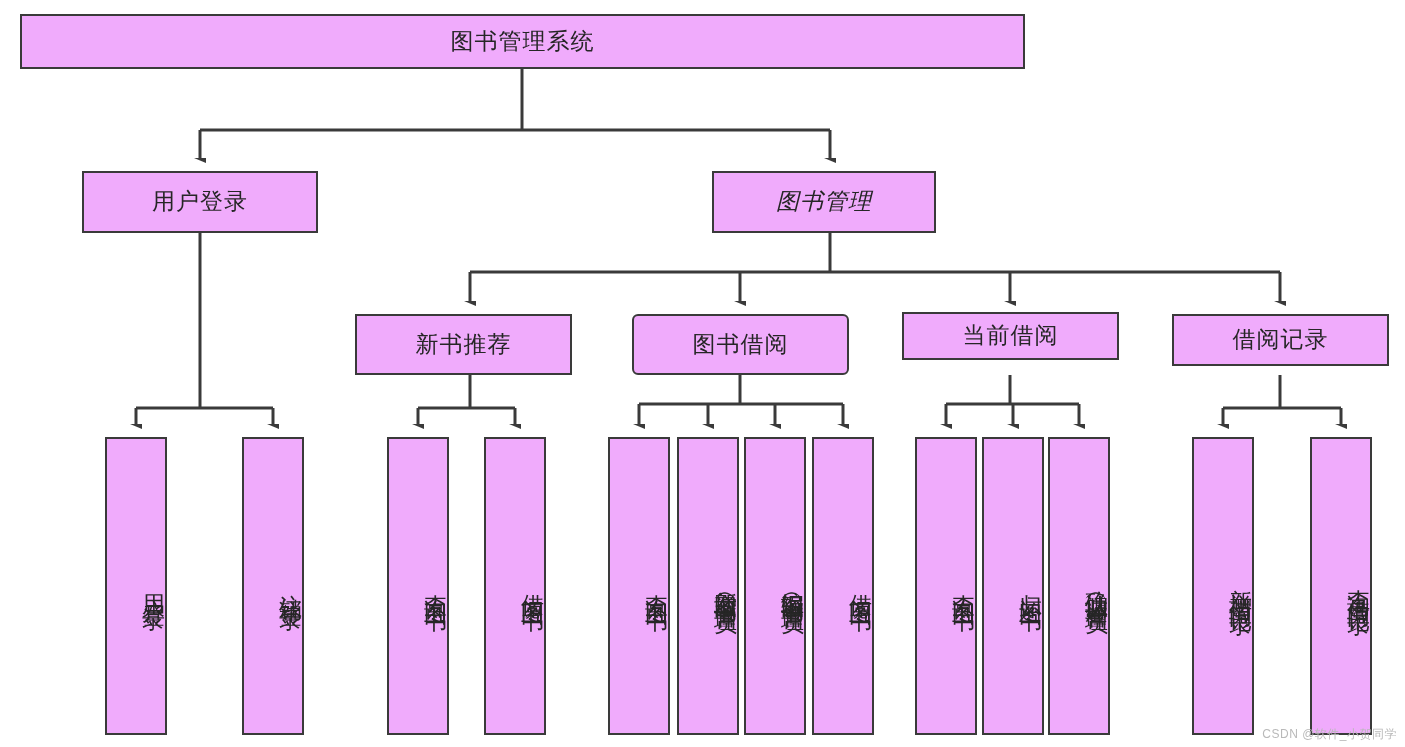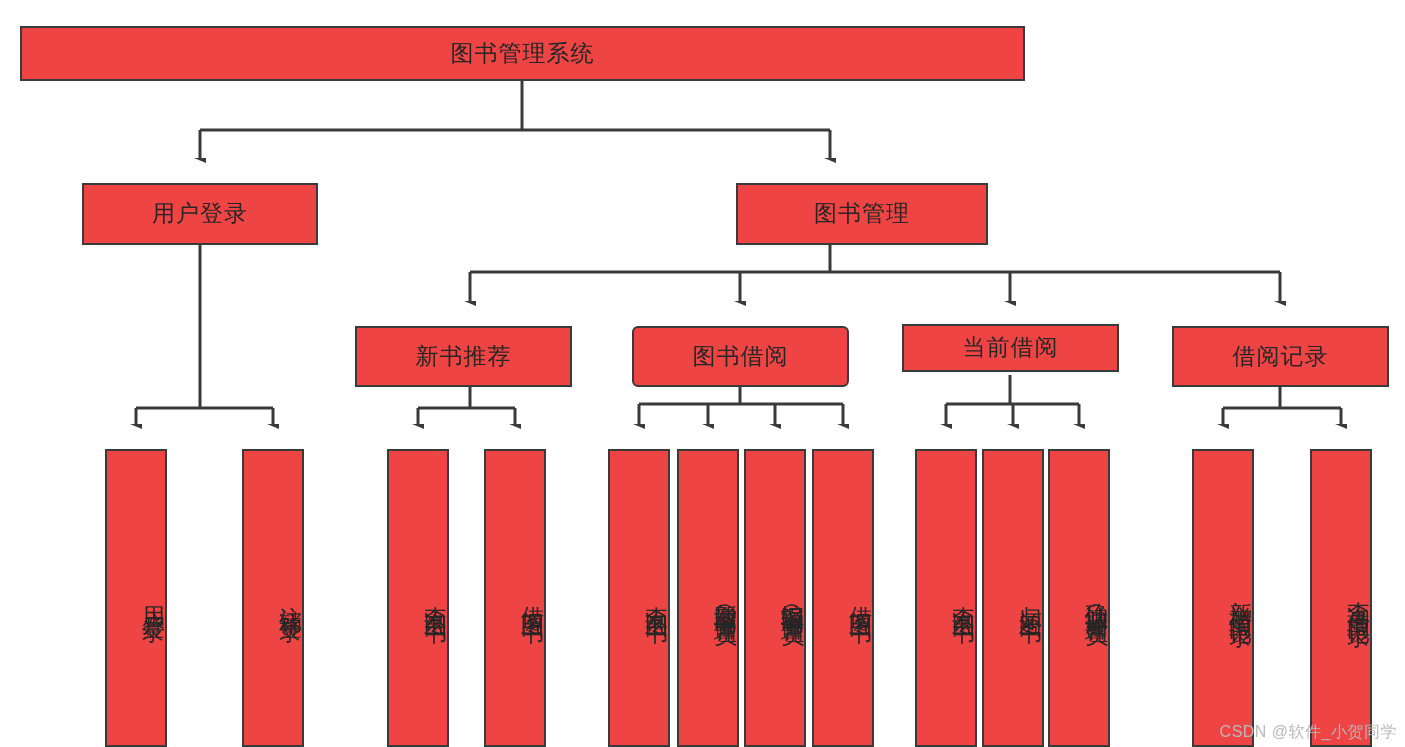--- a/index.html
+++ b/index.html
@@ -23,27 +23,26 @@
     position: absolute;
     left: 0;
     top: 0;
     width: 1405px;
     height: 747px;
     pointer-events: none;
   }
   .node {
     position: absolute;
     box-sizing: border-box;
-    background: #ef4444;
+    background: #f0abfc;
     border: 2px solid #3a3a3a;
     display: flex;
     align-items: center;
     justify-content: center;
     color: #262626;
-    margin-top: 12px;
   }
   .node.horizontal {
     font-size: 23px;
     letter-spacing: 1px;
     line-height: 1.2;
   }
   .node.vertical {
     writing-mode: vertical-rl;
     text-orientation: upright;
     font-size: 23px;
@@ -58,21 +57,21 @@
     text-orientation: upright;
     display: block;
   }
   .node.vertical.tall > span {
     letter-spacing: 3px;
   }
   .watermark {
     position: absolute;
     right: 8px;
     bottom: 4px;
-    font-size: 16px;
+    font-size: 12px;
     color: #b9b9b9;
     letter-spacing: 0.5px;
     white-space: nowrap;
     font-family: "Liberation Sans", "DejaVu Sans", sans-serif;
   }
 </style>
 </head>
 <body>
 
 <div id="diagram-root">
@@ -127,34 +126,34 @@
     </g>
   </svg>
 
   <div class="node horizontal" id="node-root" style="left: 20px; top: 14px; width: 1005px; height: 55px;">
     <span>图书管理系统</span>
   </div>
 
   <div class="node horizontal" id="node-l2-0" style="left: 82px; top: 171px; width: 236px; height: 62px;">
     <span>用户登录</span>
   </div>
-  <div class="node horizontal" id="node-l2-1" style="left: 736px; top: 171px; width: 252px; height: 62px;">
+  <div class="node horizontal" id="node-l2-1" style="left: 712px; top: 171px; width: 224px; height: 62px; font-style: italic;">
     <span>图书管理</span>
   </div>
 
   <div class="node horizontal" id="node-l3-0" style="left: 355px; top: 314px; width: 217px; height: 61px;">
     <span>新书推荐</span>
   </div>
   <div class="node horizontal" id="node-l3-1" style="left: 632px; top: 314px; width: 217px; height: 61px; border-radius: 6px;">
     <span>图书借阅</span>
   </div>
   <div class="node horizontal" id="node-l3-2" style="left: 902px; top: 312px; width: 217px; height: 48px;">
     <span>当前借阅</span>
   </div>
-  <div class="node horizontal" id="node-l3-3" style="left: 1172px; top: 314px; width: 217px; height: 61px;">
+  <div class="node horizontal" id="node-l3-3" style="left: 1172px; top: 314px; width: 217px; height: 52px;">
     <span>借阅记录</span>
   </div>
 
   <div class="node vertical" id="node-leaf-0" style="left: 105px; top: 437px; width: 62px; height: 298px;">
     <span>用户登录</span>
   </div>
   <div class="node vertical" id="node-leaf-1" style="left: 242px; top: 437px; width: 62px; height: 298px;">
     <span>注销登录</span>
   </div>
   <div class="node vertical" id="node-leaf-2" style="left: 387px; top: 437px; width: 62px; height: 298px;">

